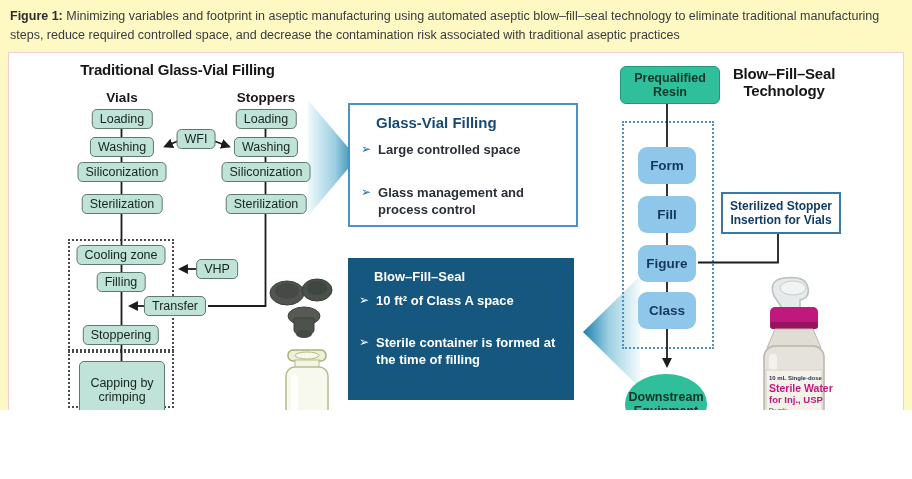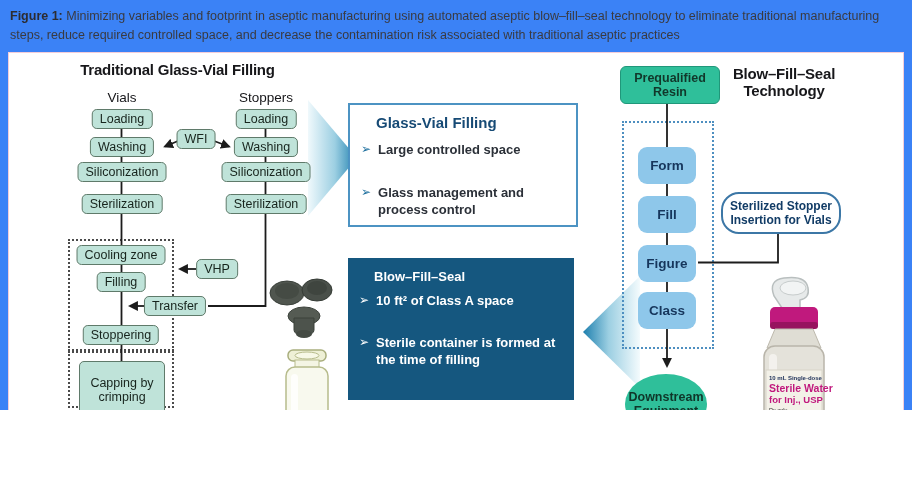--- a/index.html
+++ b/index.html
@@ -1,25 +1,25 @@
 <!DOCTYPE html>
 <html><head>
 <meta charset="utf-8">
 <style>
   html,body{margin:0;padding:0;}
   body{font-family:"Liberation Sans","DejaVu Sans",sans-serif;}
-  #stage{position:relative;width:912px;height:410px;background:#3b82f6;overflow:hidden;}
+  #stage{position:relative;width:912px;height:410px;background:#fef9c3;overflow:hidden;}
   .abs{position:absolute;}
   #panel{left:8px;top:52px;width:894px;height:410px;background:#ffffff;border:1px solid #f3cdd9;}
   
   #caption{left:10px;top:7px;width:872px;font-size:12.5px;line-height:1.55;color:#3a3a40;}
   #caption b{color:#2c2c31;}
   
   .bigtitle{font-weight:bold;font-size:15px;color:#17171a;text-align:center;letter-spacing:-0.2px;line-height:1.1;}
-  .collabel{font-weight:normal;font-size:13.5px;color:#17171a;text-align:center;transform:translateX(-50%);white-space:nowrap;}
+  .collabel{font-weight:bold;font-size:13.5px;color:#17171a;text-align:center;transform:translateX(-50%);white-space:nowrap;}
   
   .tbox{background:#bfe3d9;border:1.5px solid #5f7a6a;border-radius:5px;font-size:12.5px;color:#17241d;
         text-align:center;padding:1px 7px;line-height:16px;white-space:nowrap;transform:translateX(-50%);z-index:3;}
   .tbox.wrap{white-space:normal;width:76px;padding:14px 4px;line-height:1.15;}
   .tellipse{background:#bfe3d9;border:1.5px solid #5f7a6a;border-radius:50%;width:96px;height:42px;
         font-size:12.5px;color:#17241d;display:flex;align-items:center;justify-content:center;text-align:center;
         line-height:1.1;transform:translateX(-50%);z-index:3;}
   
   .dashgray{border:2px dotted #4a4a4a;z-index:1;}
   .dashblue{border:2px dotted #4e8fc0;z-index:1;}
@@ -138,21 +138,21 @@
 
   <div class="abs greenbox" style="left:620px;top:66px;width:98px;height:36px;">Prequalified Resin</div>
   <div class="abs bigtitle" style="left:718px;top:66px;width:132px;">Blow–Fill–Seal Technology</div>
   <div class="abs dashblue" style="left:622px;top:121px;width:88px;height:224px;"></div>
 
   <div class="abs bbox" style="left:667px;top:147px;">Form</div>
   <div class="abs bbox" style="left:667px;top:196px;">Fill</div>
   <div class="abs bbox" style="left:667px;top:245px;">Figure</div>
   <div class="abs bbox" style="left:667px;top:292px;">Class</div>
 
-  <div class="abs notebox" style="left:721px;top:192px;width:116px;height:38px;border-radius:18px;">Sterilized Stopper Insertion for Vials</div>
+  <div class="abs notebox" style="left:721px;top:192px;width:116px;height:38px;">Sterilized Stopper Insertion for Vials</div>
   <div class="abs greencircle" style="left:625px;top:374px;width:82px;height:60px;">Downstream Equipment</div>
 
   <svg class="abs photo" style="left:266px;top:276px;" width="72" height="72" viewBox="0 0 72 72">
     <ellipse cx="21" cy="17" rx="17" ry="12" fill="#50564f" stroke="#3a403a"></ellipse>
     <ellipse cx="21" cy="15" rx="12" ry="8" fill="#454b44"></ellipse>
     <ellipse cx="51" cy="14" rx="15" ry="11" fill="#4a504a" stroke="#363c36"></ellipse>
     <ellipse cx="51" cy="12" rx="10" ry="7" fill="#3f453f"></ellipse>
     <ellipse cx="38" cy="40" rx="16" ry="9" fill="#555b53" stroke="#3c423b"></ellipse>
     <path d="M28 42 h20 v12 q0 5 -10 5 q-10 0 -10 -5 z" fill="#4d534c" stroke="#3c423b"></path>
     <ellipse cx="38" cy="58" rx="8" ry="4" fill="#444a43"></ellipse>

